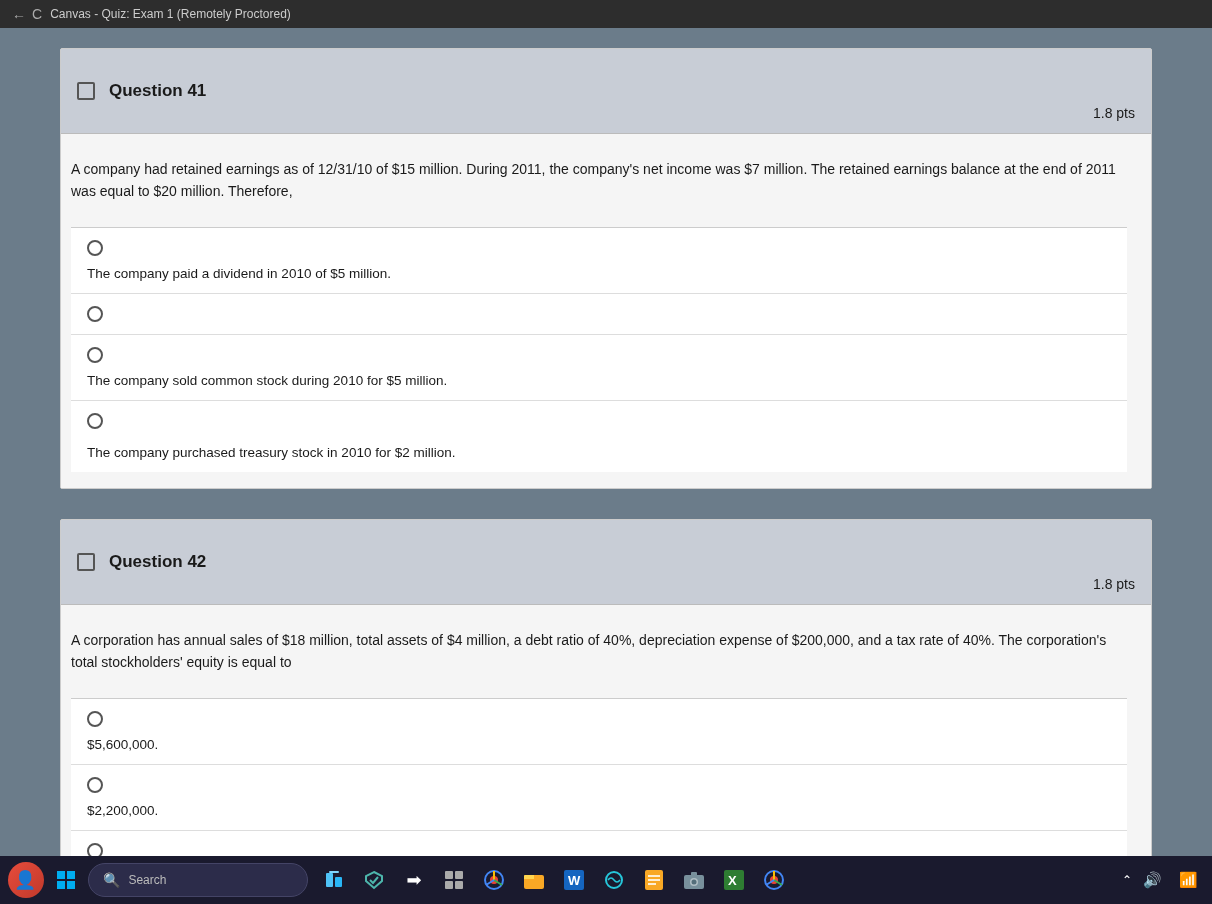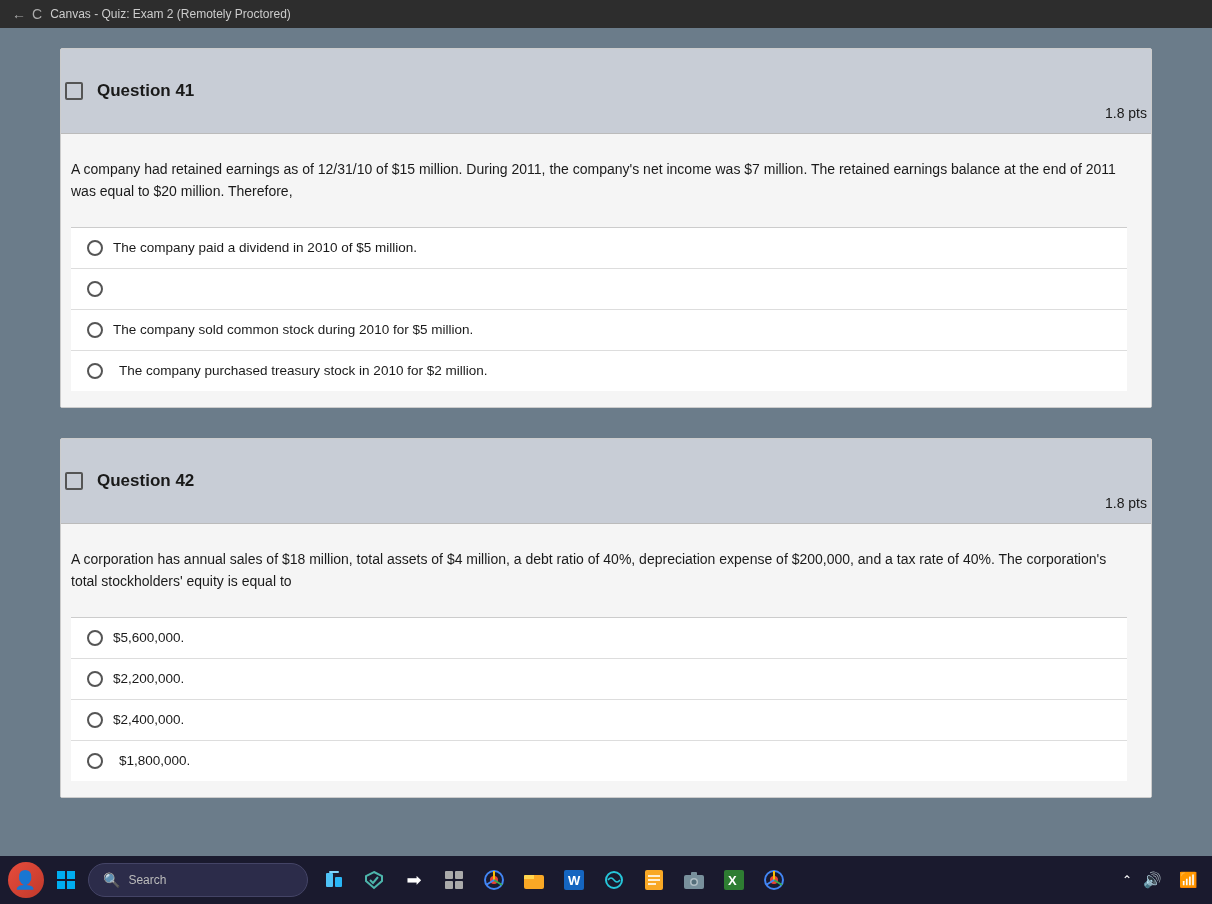--- a/index.html
+++ b/index.html
@@ -51,21 +51,21 @@
     
     .question-card {
       background-color: white;
       border: 1px solid #ccc;
       margin-bottom: 30px;
       border-radius: 2px;
     }
 
     .question-header {
       background-color: #c8cdd6;
-      padding: 12px 4px;
+      padding: 12px 16px;
       display: flex;
       justify-content: space-between;
       align-items: center;
       border-bottom: 1px solid #bbb;
     }
 
     .question-header-left {
       display: flex;
       align-items: center;
       gap: 14px;
@@ -109,20 +109,21 @@
       border-top: 1px solid #ccc;
     }
 
     .answer-option {
       display: flex;
       gap: 10px;
       padding: 12px 16px;
       border-bottom: 1px solid #ddd;
       background-color: white;
       cursor: pointer;
+      flex-direction: column;
     }
 
     .answer-option:last-child {
       border-bottom: none;
       gap: 16px;
     }
 
     .radio-circle {
       width: 16px;
       height: 16px;
@@ -243,21 +244,21 @@
     }
   </style>
 </head>
 <body>
 
 <div class="browser-bar">
   <div class="browser-nav">
     <span class="nav-arrow">←</span>
     <span class="nav-arrow">C</span>
   </div>
-  <span class="browser-title">Canvas - Quiz: Exam 2 (Remotely Proctored)</span>
+  <span class="browser-title">Canvas - Quiz: Exam 1 (Remotely Proctored)</span>
 </div>
 
 <div class="main-content">
 
   <div class="question-card">
     <div class="question-header">
       <div class="question-header-left">
         <div class="question-checkbox"></div>
         <span class="question-title">Question 41</span>
       </div>

